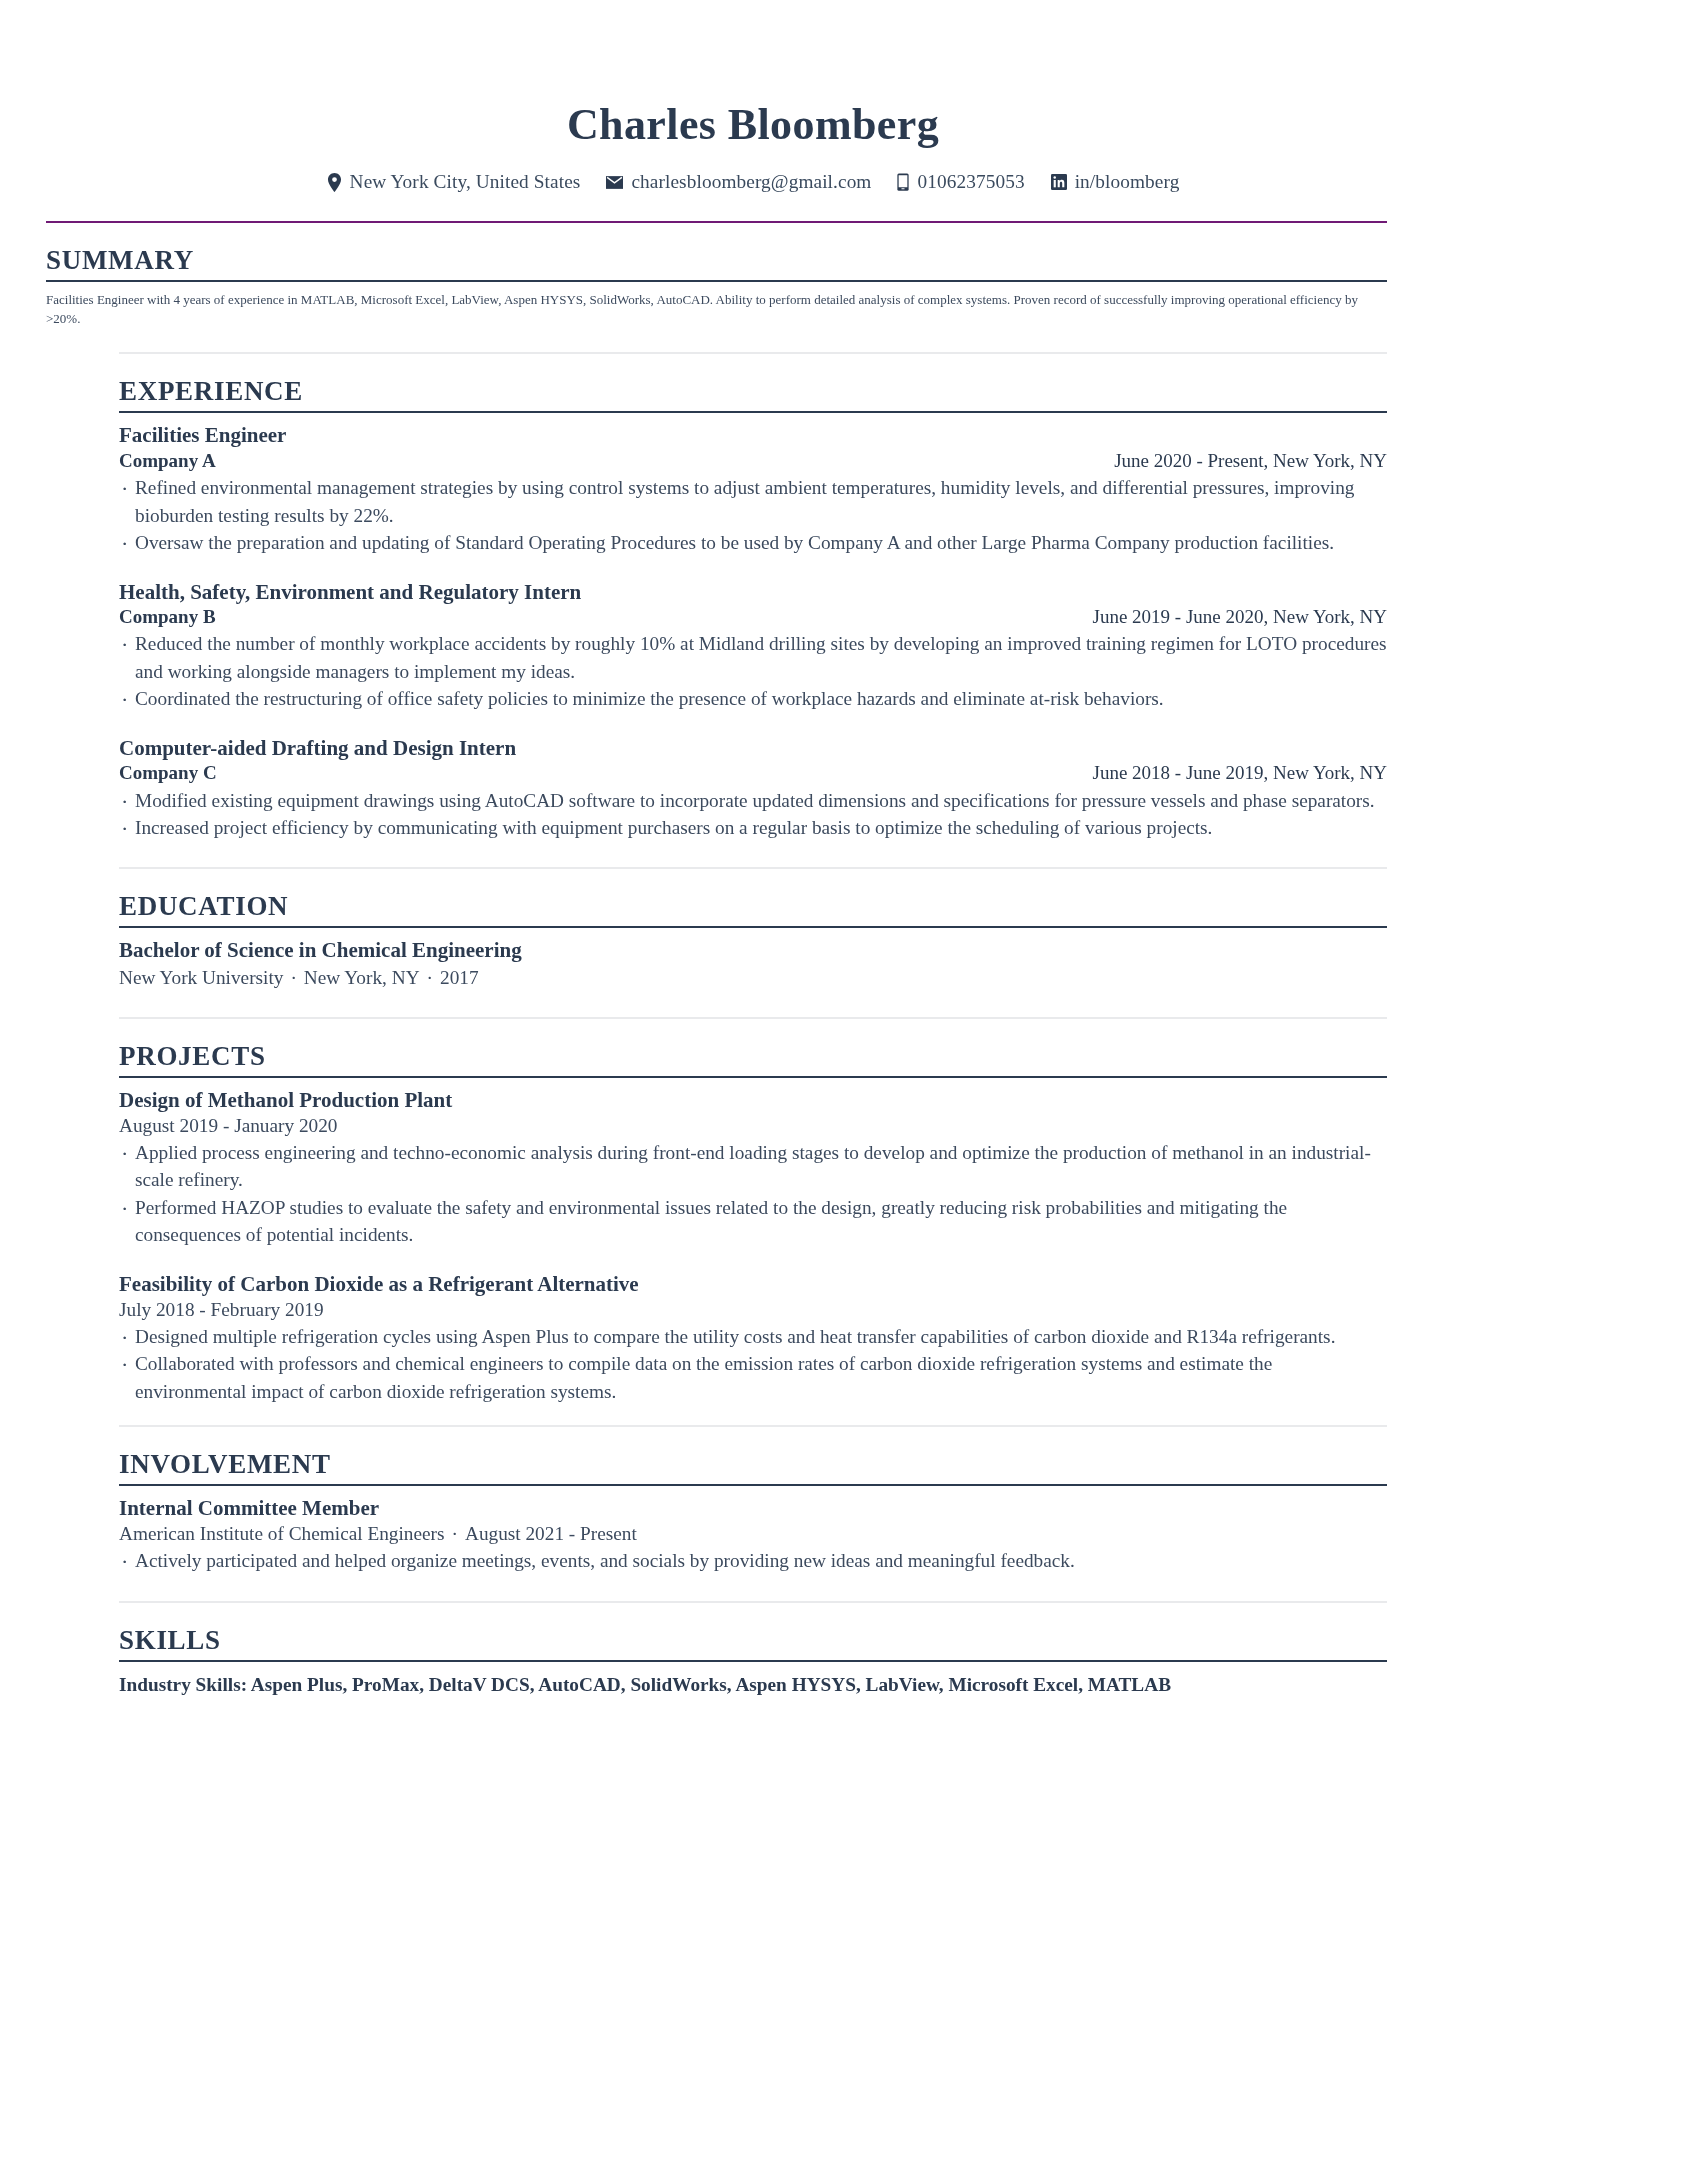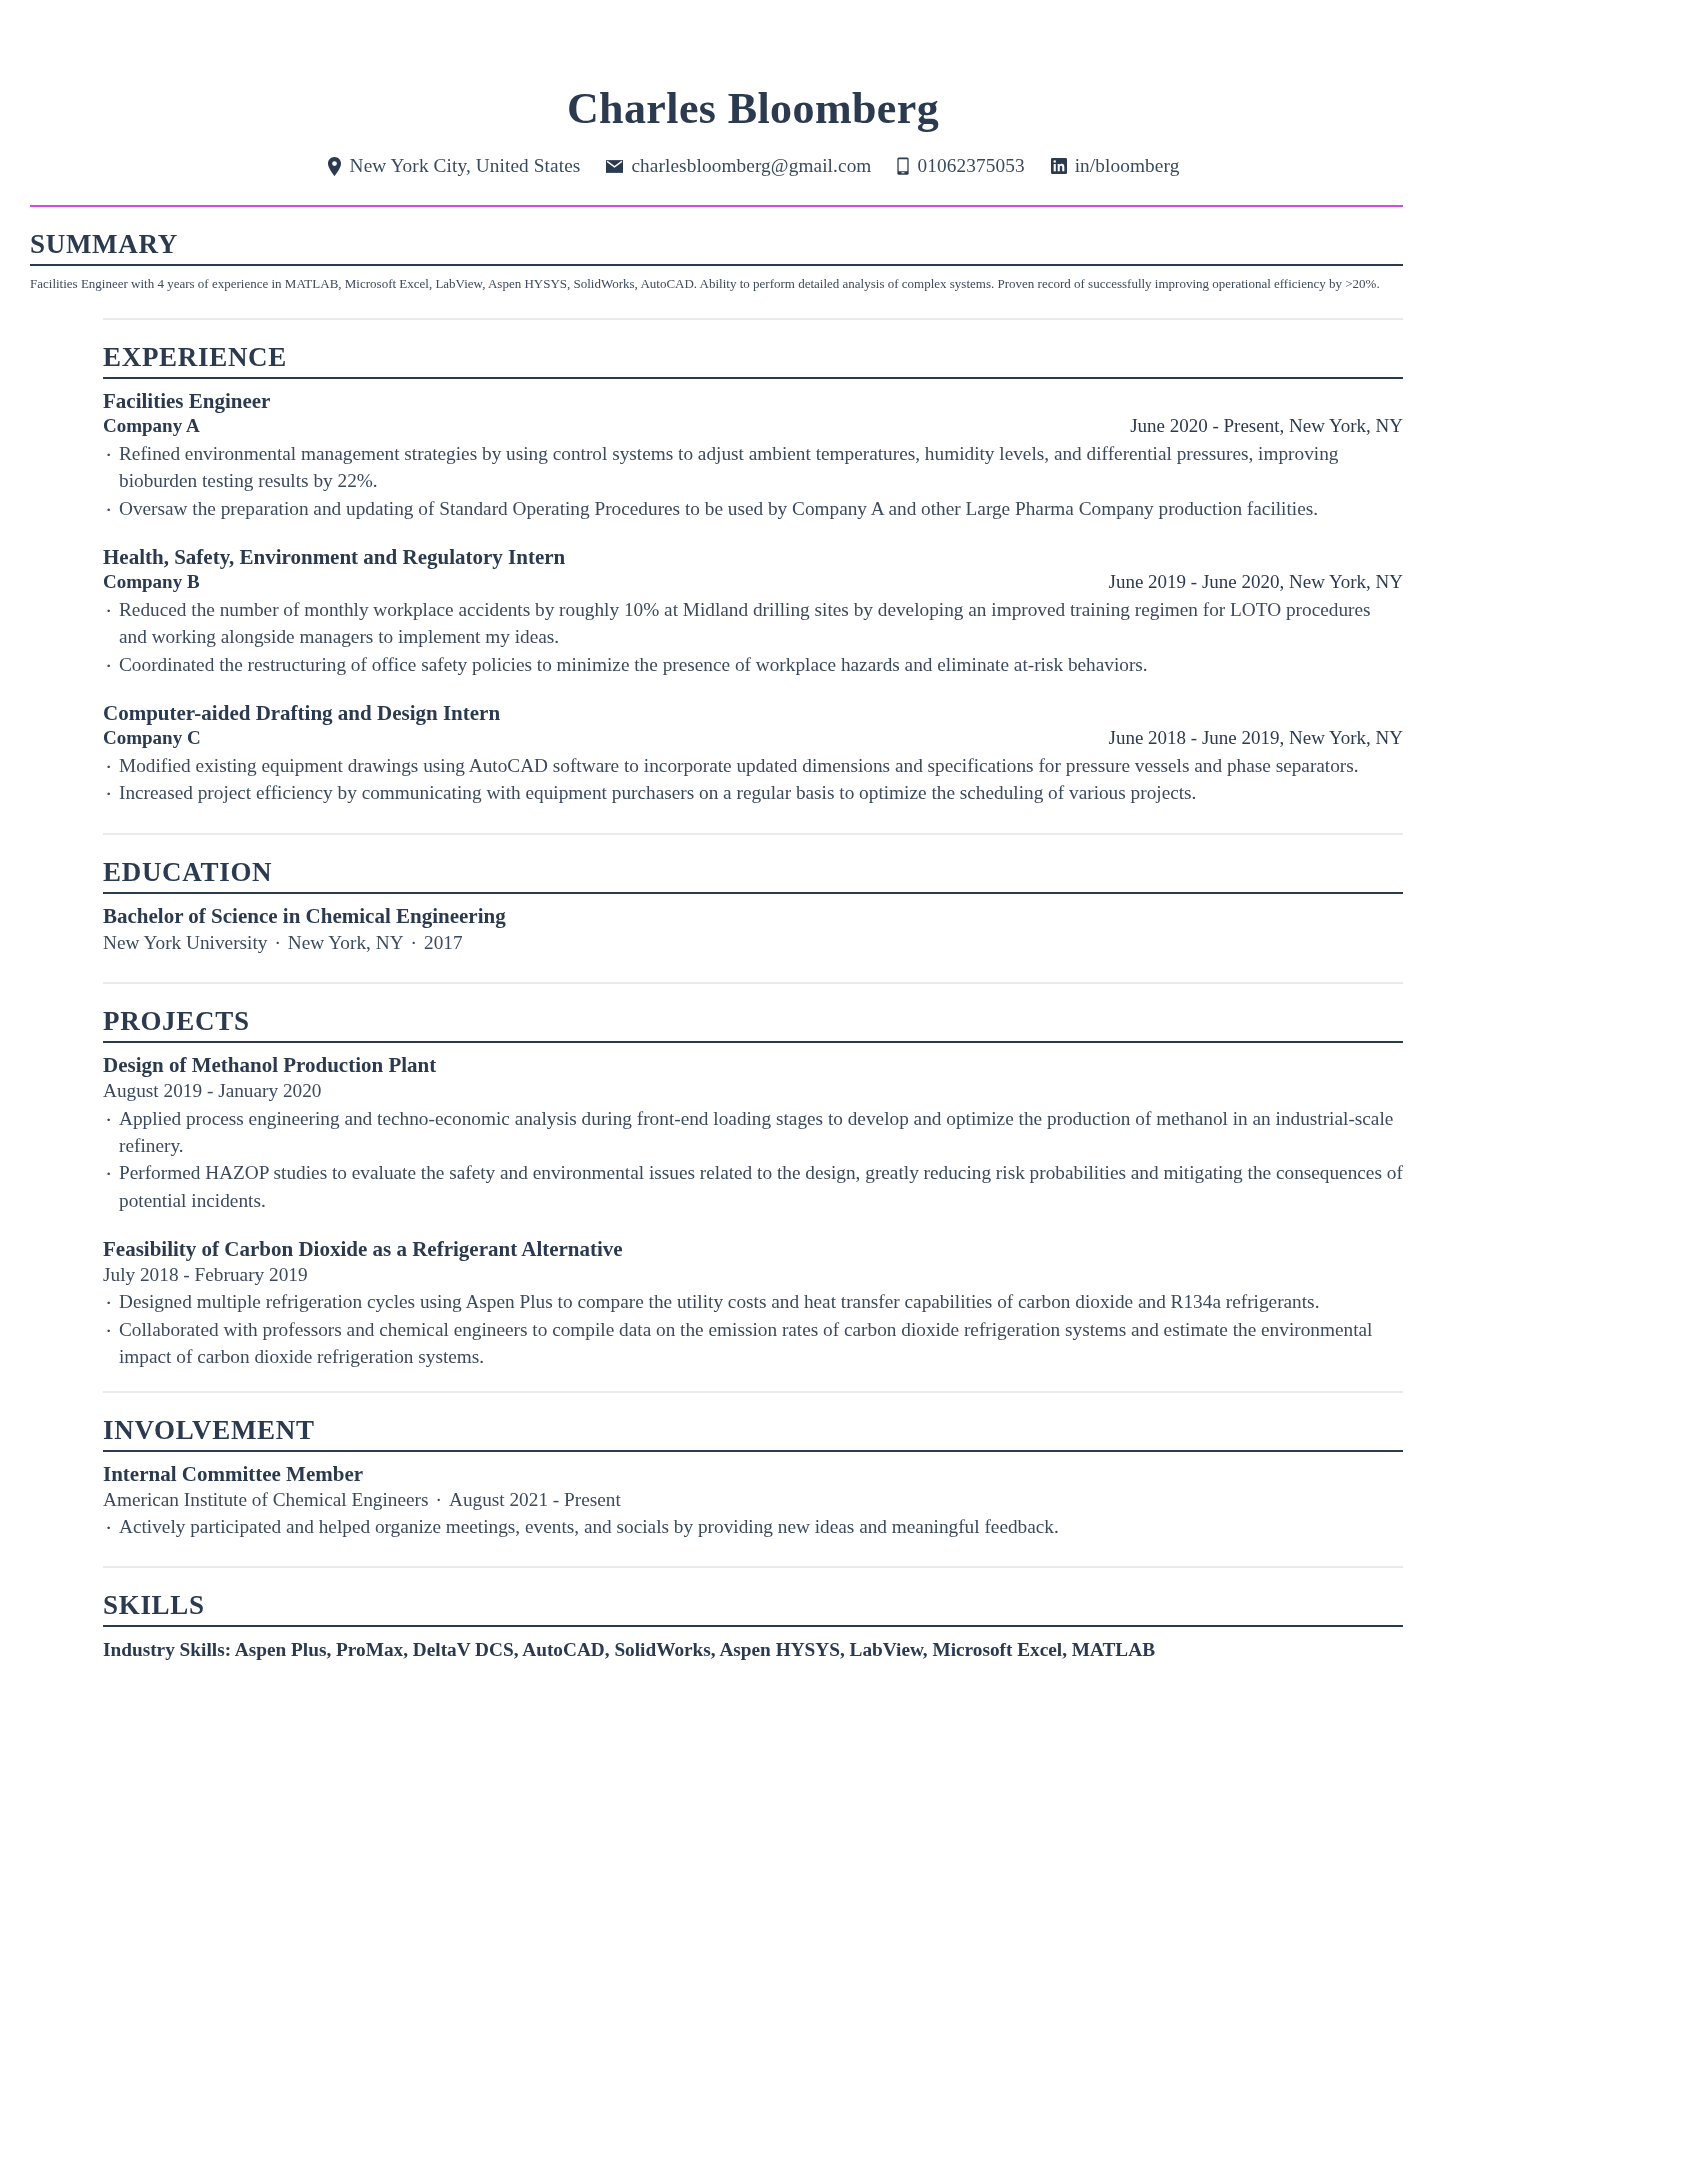--- a/index.html
+++ b/index.html
@@ -12,21 +12,21 @@
     height: 2178px;
     font-family: "Liberation Serif", "DejaVu Serif", serif;
     color: #2e3d52;
     -webkit-font-smoothing: antialiased;
   }
 
   .page {
     width: 1506px;
     height: 2178px;
     box-sizing: border-box;
-    padding: 0;
+    padding: 16px;
     position: relative;
     background: #fff;
   }
 
   
   .header {
     padding-top: 85px;
     text-align: center;
   }
   .name {
@@ -61,21 +61,21 @@
     line-height: 0;
   }
   .contact-item .ic svg { display: block; }
 
   
   .section {
     margin: 0 103px;
     padding-top: 22px;
     border-top: 2px solid #e9eaec;
   }
-  .section.first { border-top: 2px solid #d946ef; margin-left: 30px; }
+  .section.first { border-top: 2px solid #701a75; margin-left: 30px; }
 
   .section-title {
     font-size: 27px;
     font-weight: 700;
     letter-spacing: 0.7px;
     color: #2b3a4f;
     margin: 0 0 4px 0;
     line-height: 1.15;
   }
   .section-rule {

